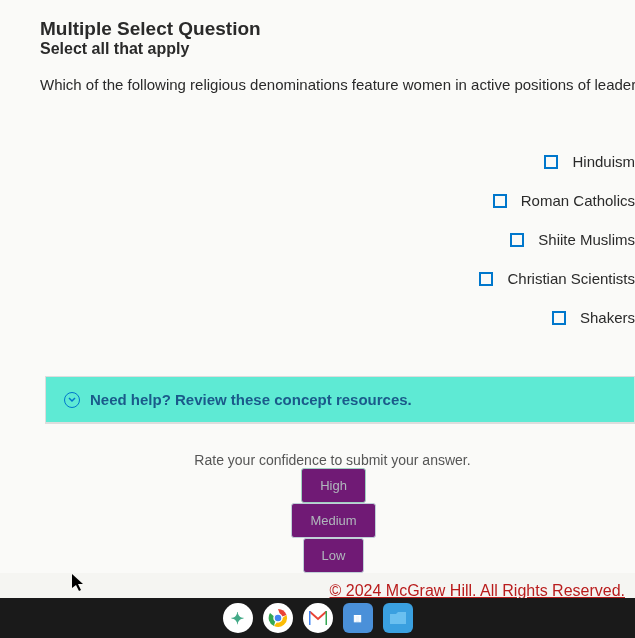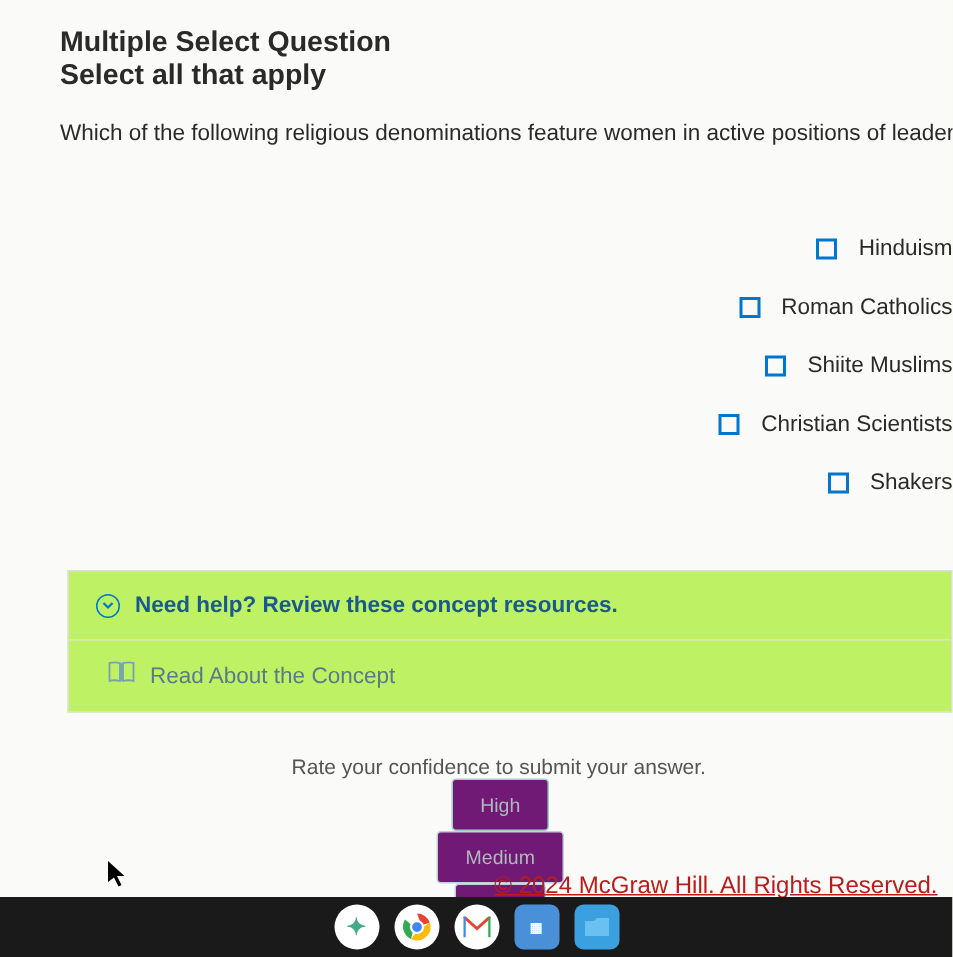--- a/index.html
+++ b/index.html
@@ -15,21 +15,21 @@
     .content {
       padding: 18px 0 0 40px;
       background: #fafaf8;
     }
     .question-type {
       font-size: 19px;
       font-weight: 700;
       color: #2a2a2a;
     }
     .instruction {
-      font-size: 19px;
+      font-size: 16px;
       font-weight: 700;
       color: #2a2a2a;
       margin-bottom: 18px;
     }
     .prompt {
       font-size: 15px;
       color: #2a2a2a;
       margin-bottom: 60px;
       white-space: nowrap;
     }
@@ -51,21 +51,21 @@
       margin-right: 14px;
       flex-shrink: 0;
     }
     .option-label {
       font-size: 15px;
       color: #2a2a2a;
     }
     .help-section {
       margin-left: 5px;
       border: 1px solid #ddd;
-      background: #bef264;
+      background: #5eead4;
     }
     .help-header {
       display: flex;
       align-items: center;
       padding: 14px 18px;
       border-bottom: 1px solid #ddd;
       cursor: pointer;
     }
     .chevron-circle {
       width: 16px;
@@ -190,30 +190,20 @@
   </div>
 
   <div class="help-section">
     <div class="help-header">
       <div class="chevron-circle">
         <svg width="8" height="6" viewBox="0 0 8 6">
             <path d="M1 1 L4 4 L7 1" stroke="#0077cc" stroke-width="1.5" fill="none"></path>
           </svg>
       </div>
       <div class="help-title">Need help? Review these concept resources.</div>
-    </div>
-    <div class="resource-row">
-      <span class="book-icon">
-        <svg width="18" height="14" viewBox="0 0 18 14">
-          <path d="M1 1 Q4 0 8 1 L8 13 Q4 12 1 13 Z" fill="none" stroke="#7aa0b0" stroke-width="1.2"></path>
-          <path d="M17 1 Q14 0 10 1 L10 13 Q14 12 17 13 Z" fill="none" stroke="#7aa0b0" stroke-width="1.2"></path>
-          <line x1="9" y1="1" x2="9" y2="13" stroke="#7aa0b0" stroke-width="1"></line>
-        </svg>
-      </span>
-      <div class="resource-label">Read About the Concept</div>
     </div>
   </div>
 
   <div class="confidence-row">
     <div class="confidence-text">Rate your confidence to submit your answer.</div>
     <button class="conf-button high">High</button>
     <button class="conf-button">Medium</button>
     <button class="conf-button">Low</button>
   </div>
 </div>

